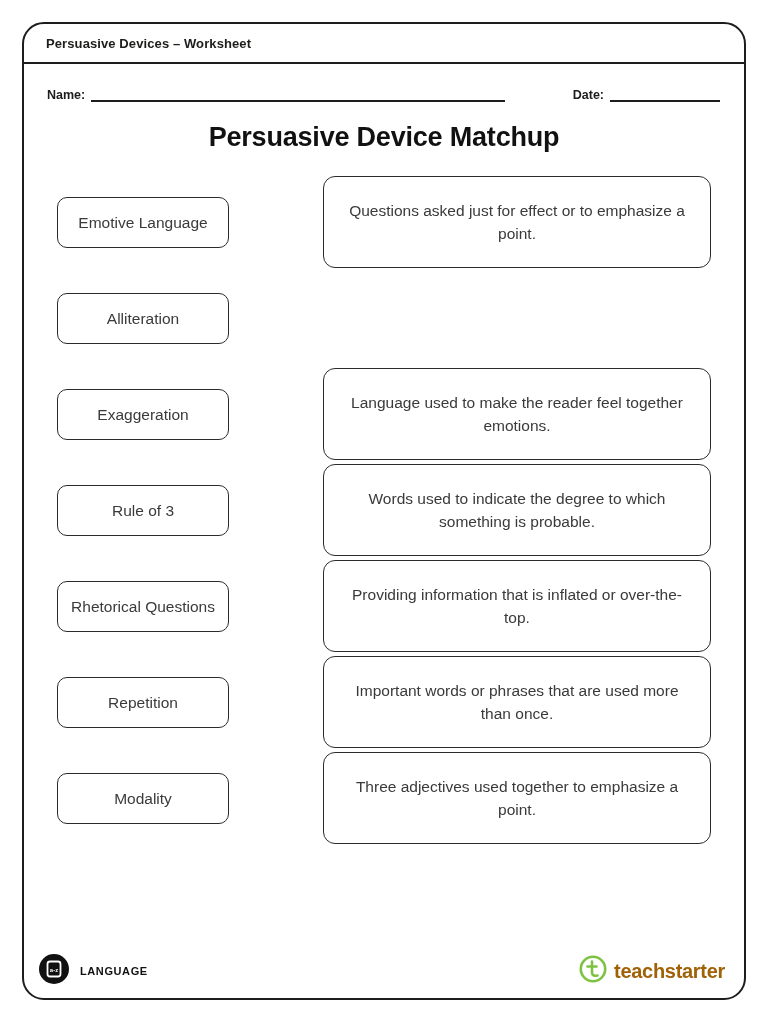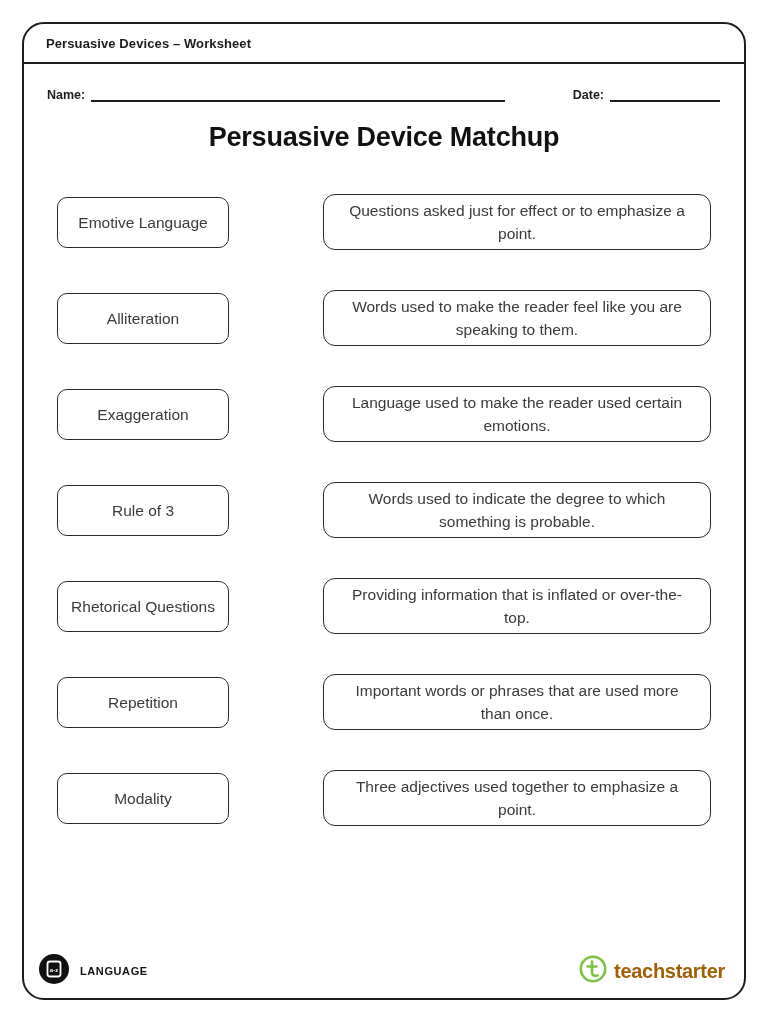--- a/index.html
+++ b/index.html
@@ -85,21 +85,21 @@
     border-radius: 10px;
     padding: 13px 12px;
     text-align: center;
     font-size: 15.5px;
     line-height: 23px;
     color: #3a3a3a;
     background: #ffffff;
   }
   .definition-box {
     width: 388px;
-    height: 56px;
+    height: 92px;
     border: 1.5px solid #2b2b2b;
     border-radius: 12px;
     display: flex;
     align-items: center;
     justify-content: center;
     text-align: center;
     padding: 0 22px;
     font-size: 15.5px;
     line-height: 23px;
     color: #3a3a3a;
@@ -155,25 +155,24 @@
 
   <div class="page-title">Persuasive Device Matchup</div>
 
   <div class="match-area">
       <div class="match-row">
         <div class="device-box">Emotive Language</div>
         <div class="definition-box">Questions asked just for effect or to emphasize a point.</div>
       </div>
       <div class="match-row">
         <div class="device-box">Alliteration</div>
-        <div class="definition-box">Words used to make the reader feel like you are speaking to them.</div>
       </div>
       <div class="match-row">
         <div class="device-box">Exaggeration</div>
-        <div class="definition-box">Language used to make the reader used certain emotions.</div>
+        <div class="definition-box">Language used to make the reader feel together emotions.</div>
       </div>
       <div class="match-row">
         <div class="device-box">Rule of 3</div>
         <div class="definition-box">Words used to indicate the degree to which something is probable.</div>
       </div>
       <div class="match-row">
         <div class="device-box">Rhetorical Questions</div>
         <div class="definition-box">Providing information that is inflated or over-the-top.</div>
       </div>
       <div class="match-row">

